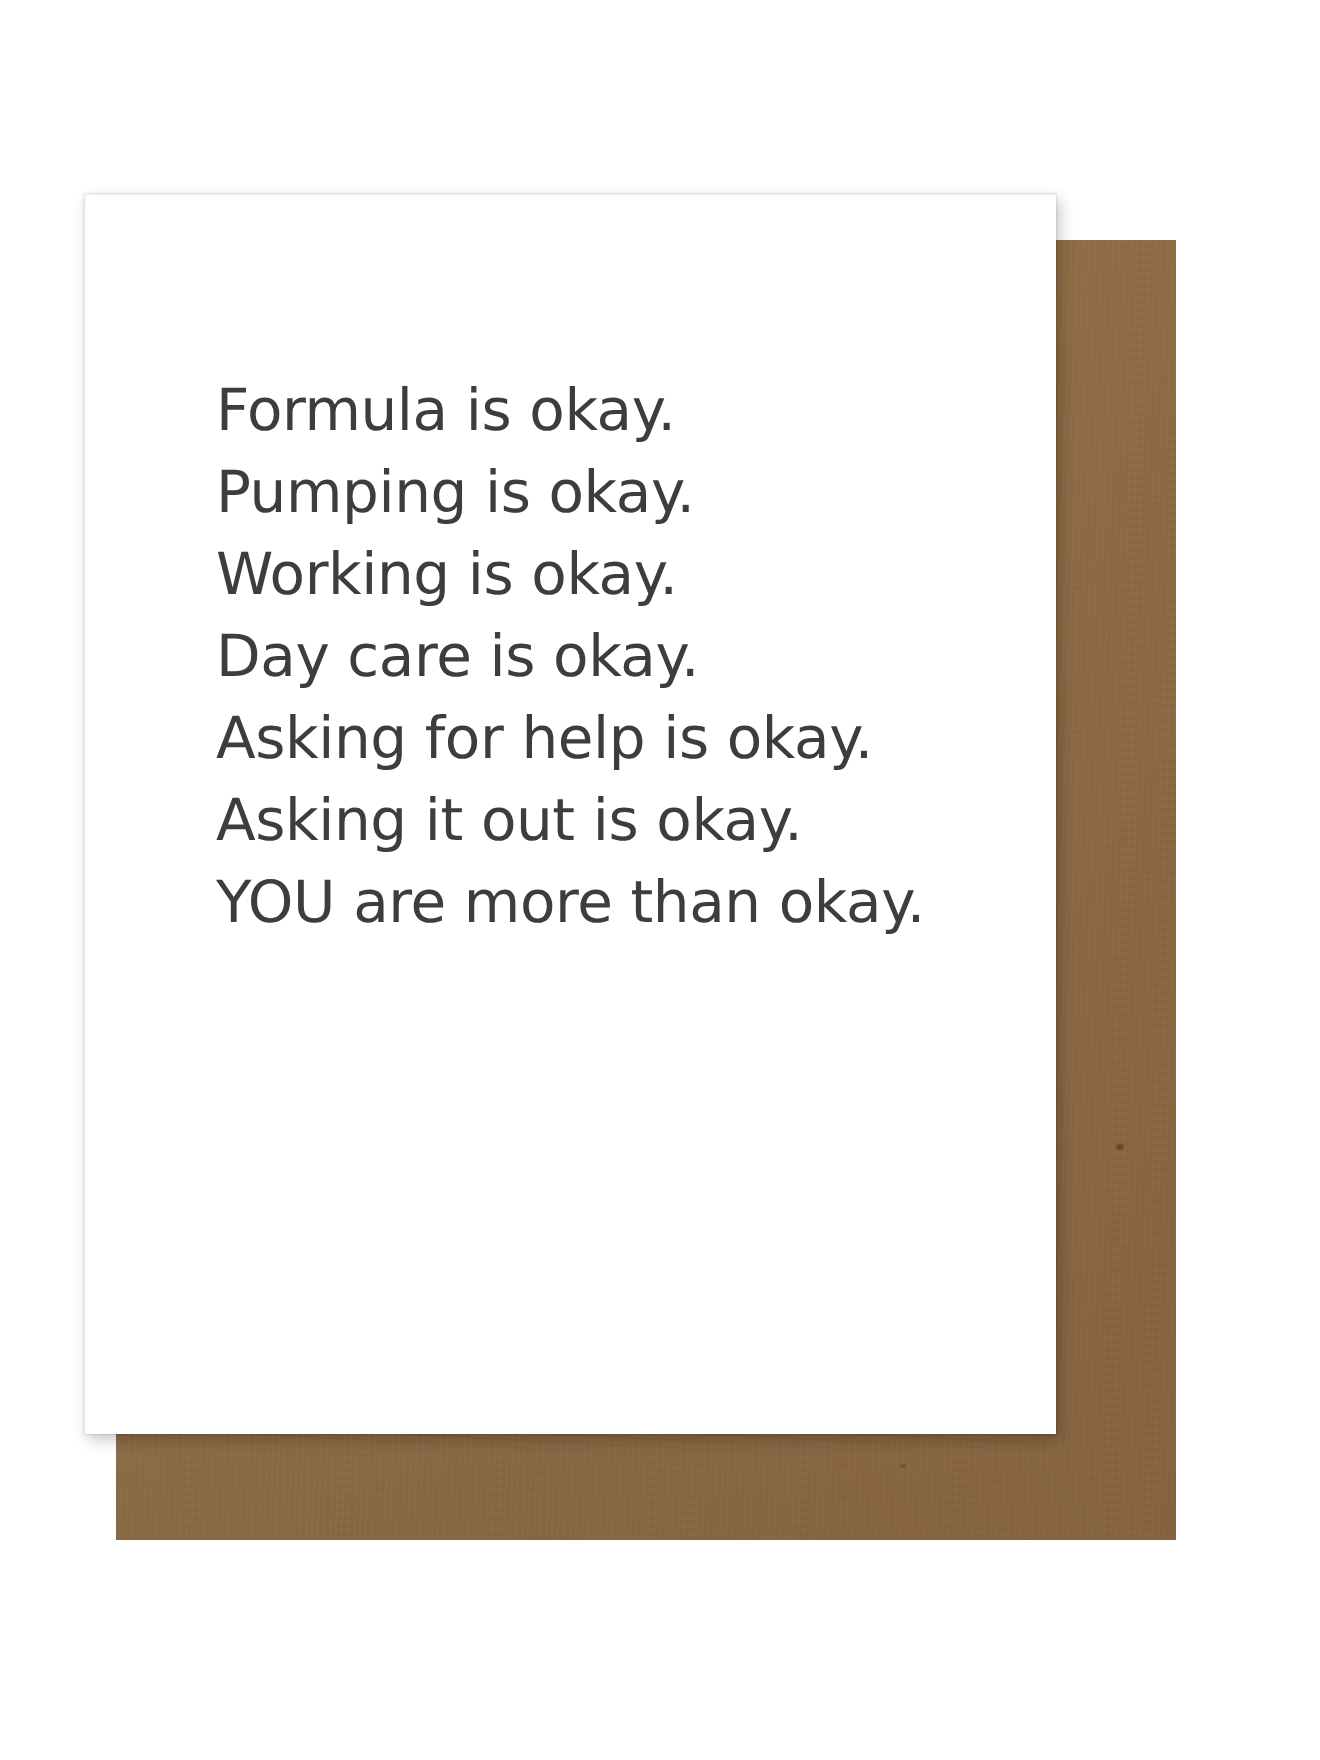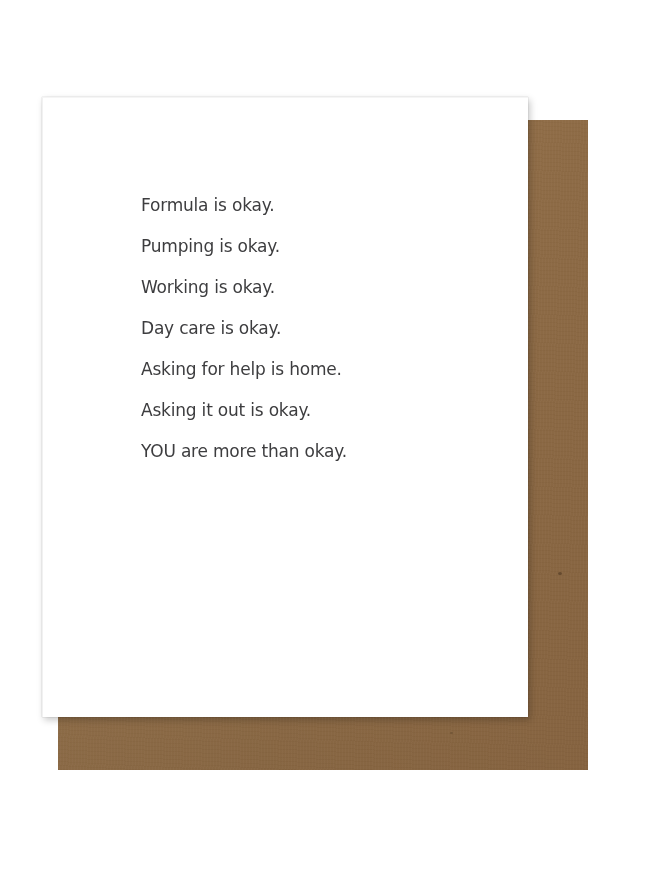--- a/index.html
+++ b/index.html
@@ -88,27 +88,26 @@
   }
 
   .card-text {
     position: absolute;
     left: 66px;
     top: 88px;
     width: 390px;
   }
   .card-line {
     font-family: "DejaVu Sans", sans-serif;
-    font-size: 17px;
+    font-size: 29px;
     line-height: 41px;
     letter-spacing: -0.2px;
     color: #3d3d3f;
     white-space: nowrap;
     font-weight: 400;
-    margin-left: 33px;
   }
 </style>
 </head>
 <body>
 
 <div class="scene">
 
   <div class="envelope">
     <div class="envelope-inner"></div>
     <div class="envelope-grain"></div>
@@ -118,19 +117,19 @@
     <div class="envelope-speck s3"></div>
   </div>
 
   <div class="card">
     <div class="card-edge"></div>
     <div class="card-text">
       <div class="card-line">Formula is okay.</div>
       <div class="card-line">Pumping is okay.</div>
       <div class="card-line">Working is okay.</div>
       <div class="card-line">Day care is okay.</div>
-      <div class="card-line">Asking for help is home.</div>
+      <div class="card-line">Asking for help is okay.</div>
       <div class="card-line">Asking it out is okay.</div>
       <div class="card-line">YOU are more than okay.</div>
     </div>
   </div>
 
 </div>
 
 </body></html>

